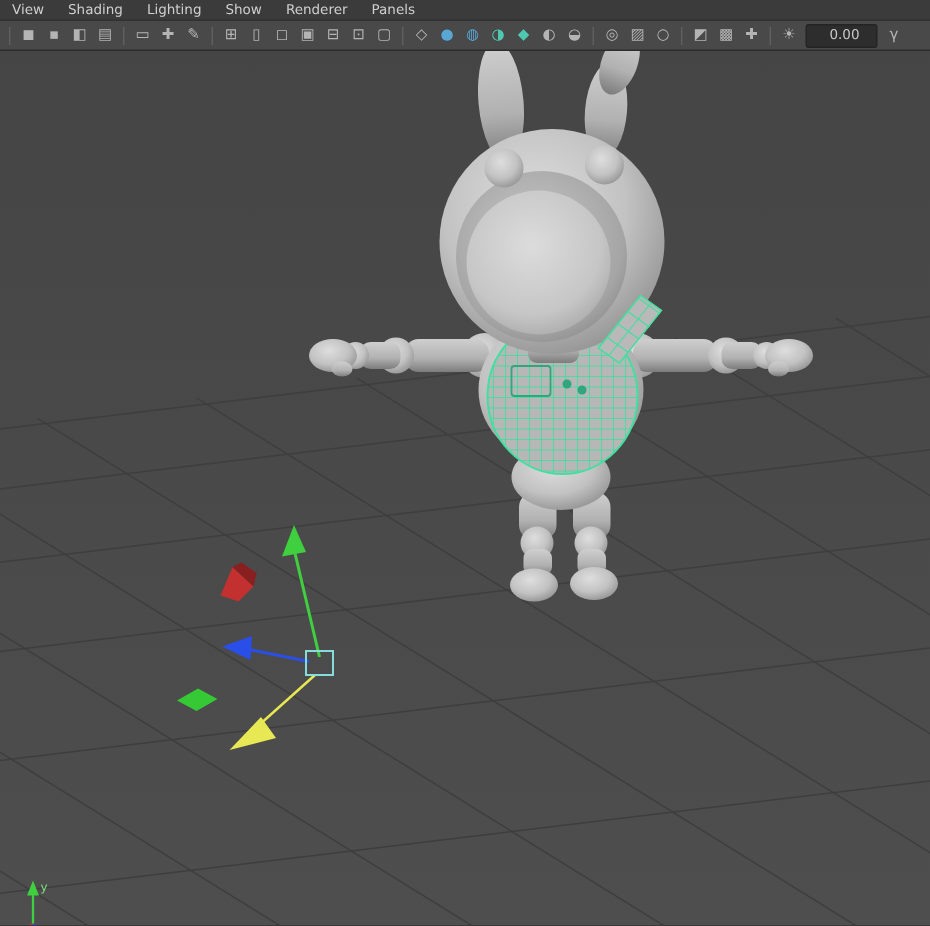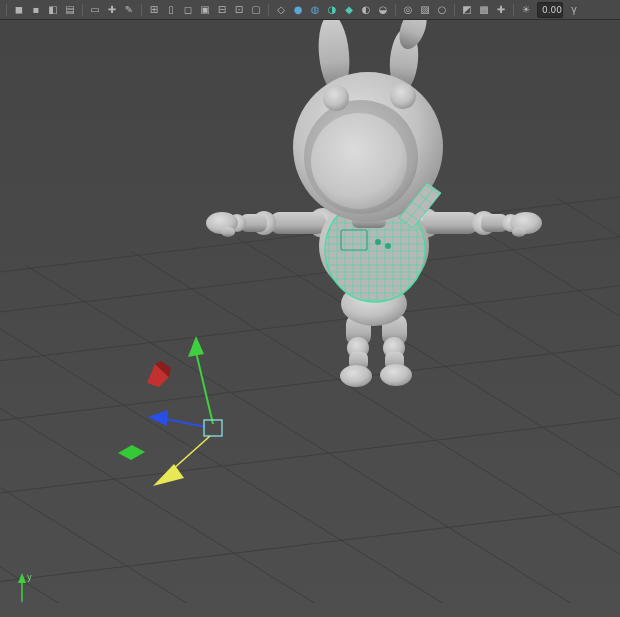--- a/index.html
+++ b/index.html
@@ -11,21 +11,21 @@
            padding:0 8px;border-bottom:1px solid #313131;box-sizing:border-box;}
   .mb-item{font-size:9px;color:#cfcfcf;cursor:default;white-space:nowrap;}
 
   
   .toolbar{height:20px;background:#494949;display:flex;align-items:center;gap:1px;
            padding:0 3px;border-bottom:1px solid #2c2c2c;box-sizing:border-box;}
   .tb-icon{width:16px;height:15px;line-height:15px;text-align:center;font-size:10px;
            color:#b4b4b4;border-radius:2px;cursor:default;flex:0 0 auto;}
   .tb-sep{width:1px;height:12px;background:#5f5f5f;margin:0 3px;flex:0 0 auto;}
   .tb-field{background:#2d2d2d;color:#c9c9c9;font-size:9px;line-height:12px;
-            padding:1px 0;border:1px solid #242424;border-radius:2px;min-width:24px;
+            padding:1px 11px;border:1px solid #242424;border-radius:2px;min-width:24px;
             text-align:right;margin:0 2px;flex:0 0 auto;}
 
   
   .viewport{position:relative;flex:1;background:linear-gradient(#454545,#4e4e4e);overflow:hidden;}
   svg{display:block;}
   #grid-lines line{stroke:#3e3e3e;stroke-width:1;}
   #vest-mesh line{stroke:var(--wireframe-green);stroke-width:.7;opacity:.85;}
   .mint-stroke{stroke:var(--wireframe-green);fill:none;}
   .s-green{stroke:var(--axis-green);stroke-width:2;fill:none;}
   .s-blue{stroke:var(--axis-blue);stroke-width:2;fill:none;}
@@ -39,20 +39,28 @@
   .sel-box{stroke:var(--select-cyan);stroke-width:1.3;fill:none;}
   .pocket{stroke:var(--pocket-green);stroke-width:1.2;fill:none;}
   .dot{fill:var(--pocket-green);}
   .axis-label{fill:#7ddc7d;font-size:8px;font-family:"DejaVu Sans",sans-serif;}
 </style>
 </head>
 <body>
 
 <div class="app">
 
+  <nav class="menubar">
+      <div class="mb-item">View</div>
+      <div class="mb-item">Shading</div>
+      <div class="mb-item">Lighting</div>
+      <div class="mb-item">Show</div>
+      <div class="mb-item">Renderer</div>
+      <div class="mb-item">Panels</div>
+    </nav>
 
   <div class="toolbar">
       <div class="tb-sep"></div>
       <div class="tb-icon">◼</div>
       <div class="tb-icon">▪</div>
       <div class="tb-icon">◧</div>
       <div class="tb-icon">▤</div>
       <div class="tb-sep"></div>
       <div class="tb-icon">▭</div>
       <div class="tb-icon">✚</div>

